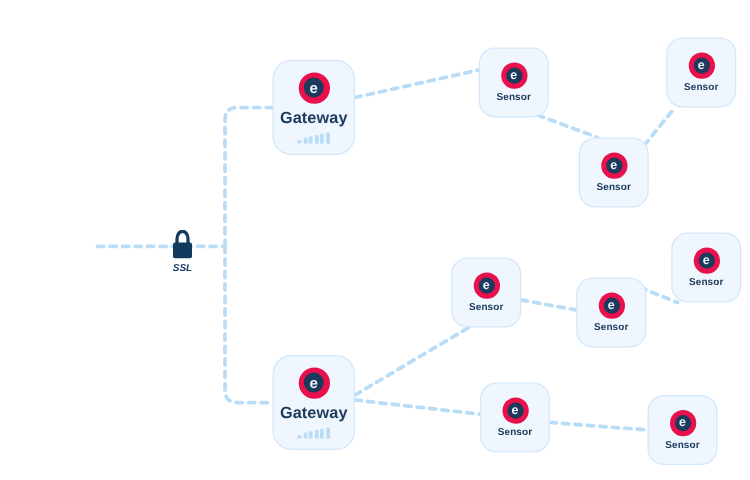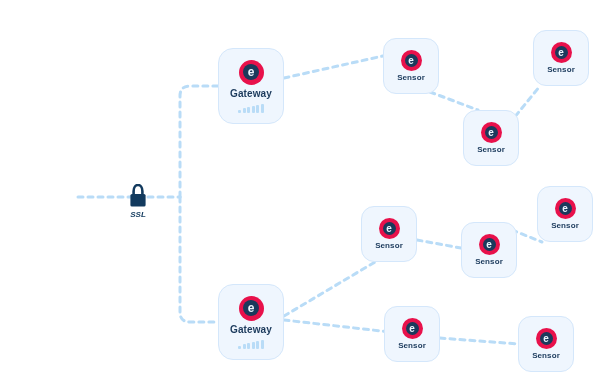--- a/index.html
+++ b/index.html
@@ -66,21 +66,21 @@
     line-height: 1;
   }
   .logo-gateway .logo-inner { width: 16px; height: 16px; font-size: 12px; }
   .logo-sensor  .logo-inner { width: 13px; height: 13px; font-size: 10px; }
   .node-label {
     color: #1b3a5c;
     font-weight: bold;
     letter-spacing: 0.1px;
     white-space: nowrap;
   }
-  .node-gateway .node-label { font-size: 10px; }
+  .node-gateway .node-label { font-size: 13px; }
   .node-sensor  .node-label { font-size: 8px; text-align: center; }
   .signal {
     display: flex;
     align-items: flex-end;
     gap: 1.5px;
     height: 9px;
     margin-top: 5px;
   }
   .signal span {
     width: 3px;
@@ -121,21 +121,21 @@
       <path d="M 430 92 L 478 110" fill="none" stroke="#b9dcf7" stroke-width="3" stroke-linecap="round" stroke-dasharray="5 5"></path>
       <path d="M 509 124 L 540 86" fill="none" stroke="#b9dcf7" stroke-width="3" stroke-linecap="round" stroke-dasharray="5 5"></path>
       <path d="M 284 316 L 375 262" fill="none" stroke="#b9dcf7" stroke-width="3" stroke-linecap="round" stroke-dasharray="5 5"></path>
       <path d="M 417 240 L 461 248" fill="none" stroke="#b9dcf7" stroke-width="3" stroke-linecap="round" stroke-dasharray="5 5"></path>
       <path d="M 512 230 L 542 242" fill="none" stroke="#b9dcf7" stroke-width="3" stroke-linecap="round" stroke-dasharray="5 5"></path>
       <path d="M 284 320 L 390 332" fill="none" stroke="#b9dcf7" stroke-width="3" stroke-linecap="round" stroke-dasharray="5 5"></path>
       <path d="M 440 338 L 518 344" fill="none" stroke="#b9dcf7" stroke-width="3" stroke-linecap="round" stroke-dasharray="5 5"></path>
     </svg>
 
 
-  <div class="lock-wrap" id="ssl-node" style="left: 128px; top: 184px; font-style: italic;">
+  <div class="lock-wrap" id="ssl-node" style="left: 136px; top: 184px; font-style: italic;">
     <svg width="20" height="24" viewBox="0 0 20 24">
       <path d="M5.6 10.5 V7.2 C5.6 3.6 7.6 1 10 1 C12.4 1 14.4 3.6 14.4 7.2 V10.5" stroke="#123a5e" stroke-width="2.6" fill="none"></path>
       <rect x="2.4" y="10" width="15.2" height="12.6" rx="1.6" fill="#123a5e"></rect>
     </svg>
     <div class="lock-label">SSL</div>
   </div>
 
 <div class="node node-gateway" style="left: 218px; top: 48px;">
       <div class="logo logo-gateway">
         <div class="logo-inner">e</div>

